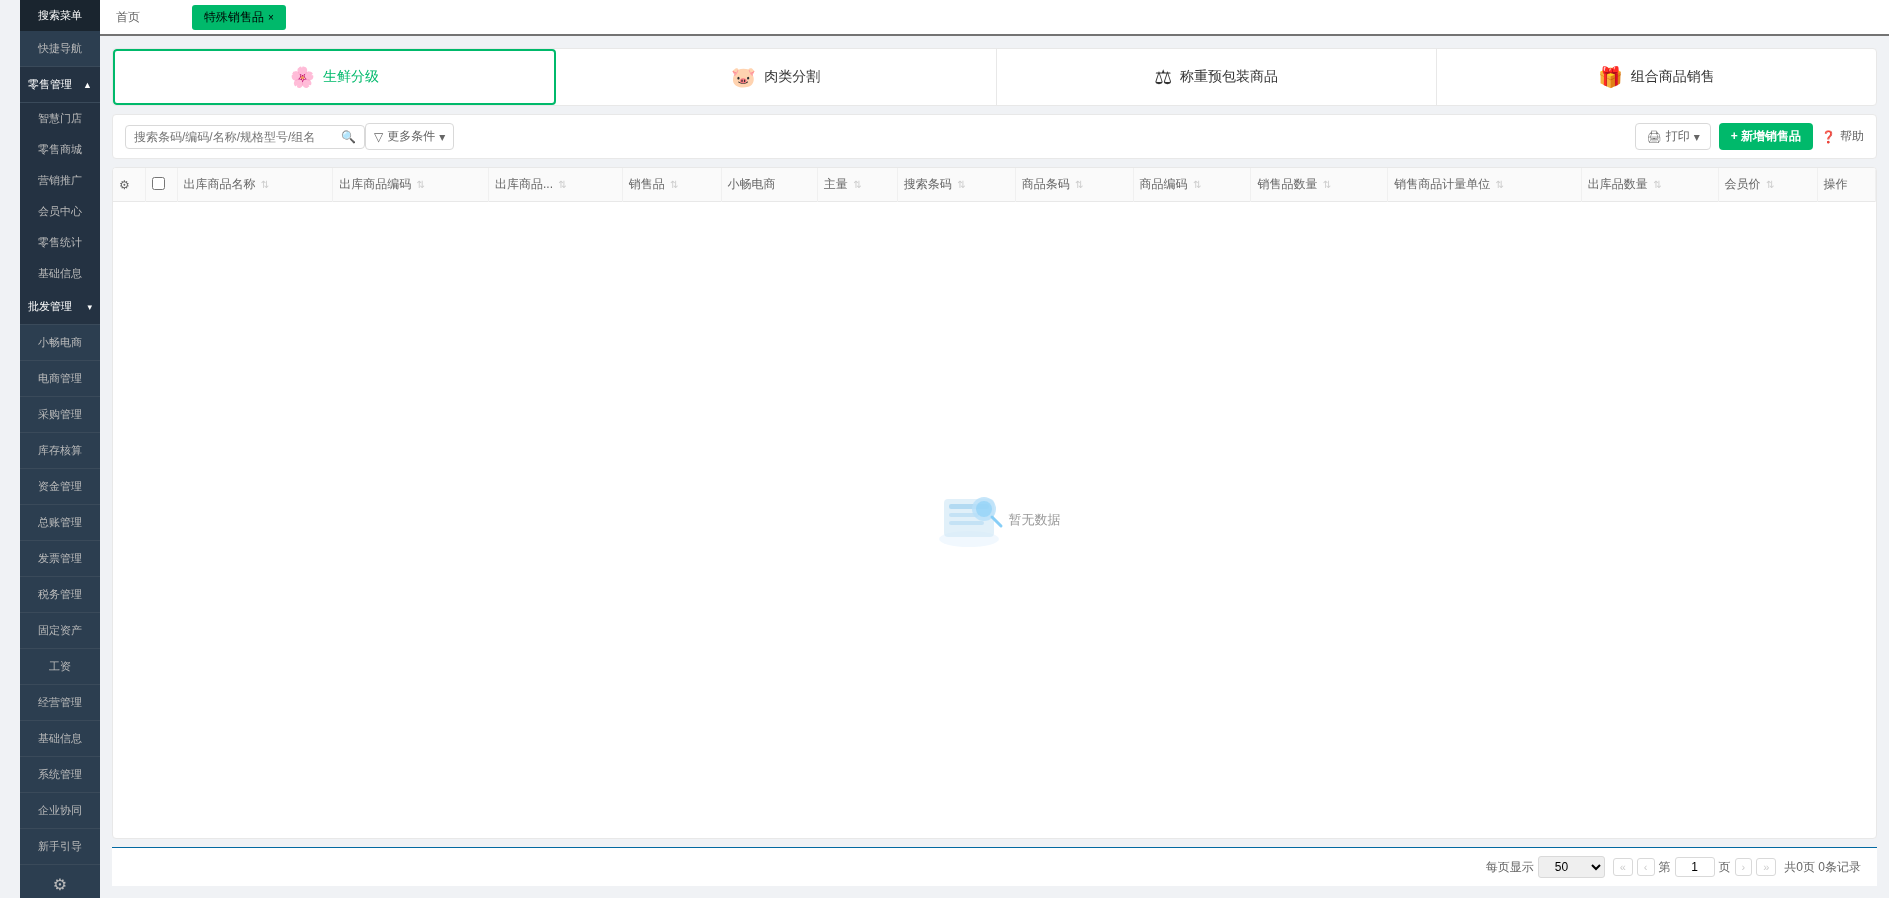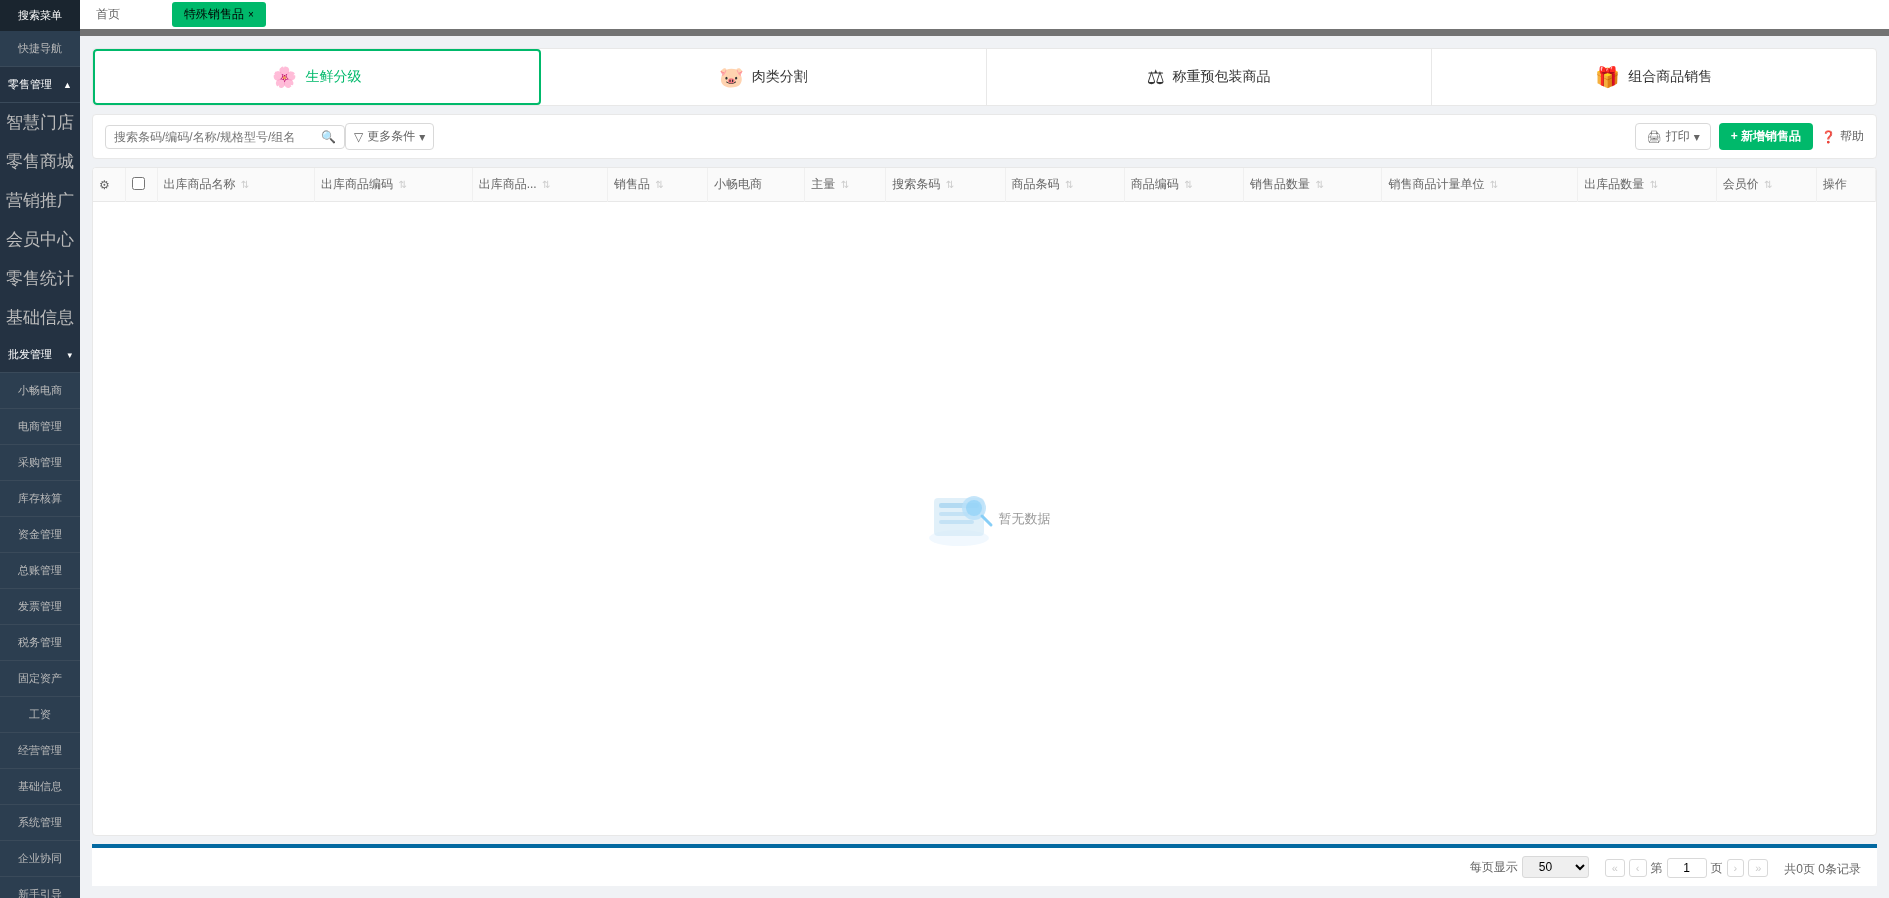--- a/index.html
+++ b/index.html
@@ -8,20 +8,21 @@
     
     .sidebar {
       width: 80px;
       background: #2c3e50;
       color: #ccc;
       display: flex;
       flex-direction: column;
       height: 100%;
       overflow-y: auto;
       flex-shrink: 0;
+      margin-left: 20px;
     }
     .sidebar-logo {
       background: #1a252f;
       padding: 8px 4px;
       text-align: center;
       color: #fff;
       font-size: 11px;
       height: 36px;
       display: flex;
       align-items: center;
@@ -45,36 +46,36 @@
       color: #fff;
       background: #243242;
       font-size: 11px;
     }
     .sidebar-item.section-header .arrow { font-size: 9px; }
     .sidebar-sub-item {
       padding: 8px 4px;
       text-align: center;
       cursor: pointer;
       color: #bbb;
-      font-size: 17px;
+      font-size: 11px;
       background: #243242;
     }
 
     
     .main {
       flex: 1;
       display: flex;
       flex-direction: column;
       overflow: hidden;
     }
 
     
     .topbar {
       background: #fff;
-      border-bottom: 7px solid #737373;
+      border-bottom: 2px solid #737373;
       padding: 0 16px;
       height: 36px;
       display: flex;
       align-items: center;
       gap: 8px;
       flex-shrink: 0;
     }
     .breadcrumb-item {
       color: #666;
       font-size: 12px;
@@ -251,26 +252,26 @@
     .empty-icon {
       width: 80px;
       height: 70px;
       margin-bottom: 12px;
     }
     .empty-text { font-size: 13px; color: #999; }
 
     
     .pagination {
       background: #fff;
-      border-top: 4px solid #0369a1;
+      border-top: 1px solid #0369a1;
       padding: 8px 16px;
       display: flex;
-      align-items: flex-end;
+      align-items: center;
       justify-content: flex-end;
-      gap: 16px;
+      gap: 8px;
       font-size: 12px;
       color: #666;
       flex-shrink: 0;
     }
     .page-size-select {
       display: flex;
       align-items: center;
       gap: 4px;
     }
     .page-size-select select {

